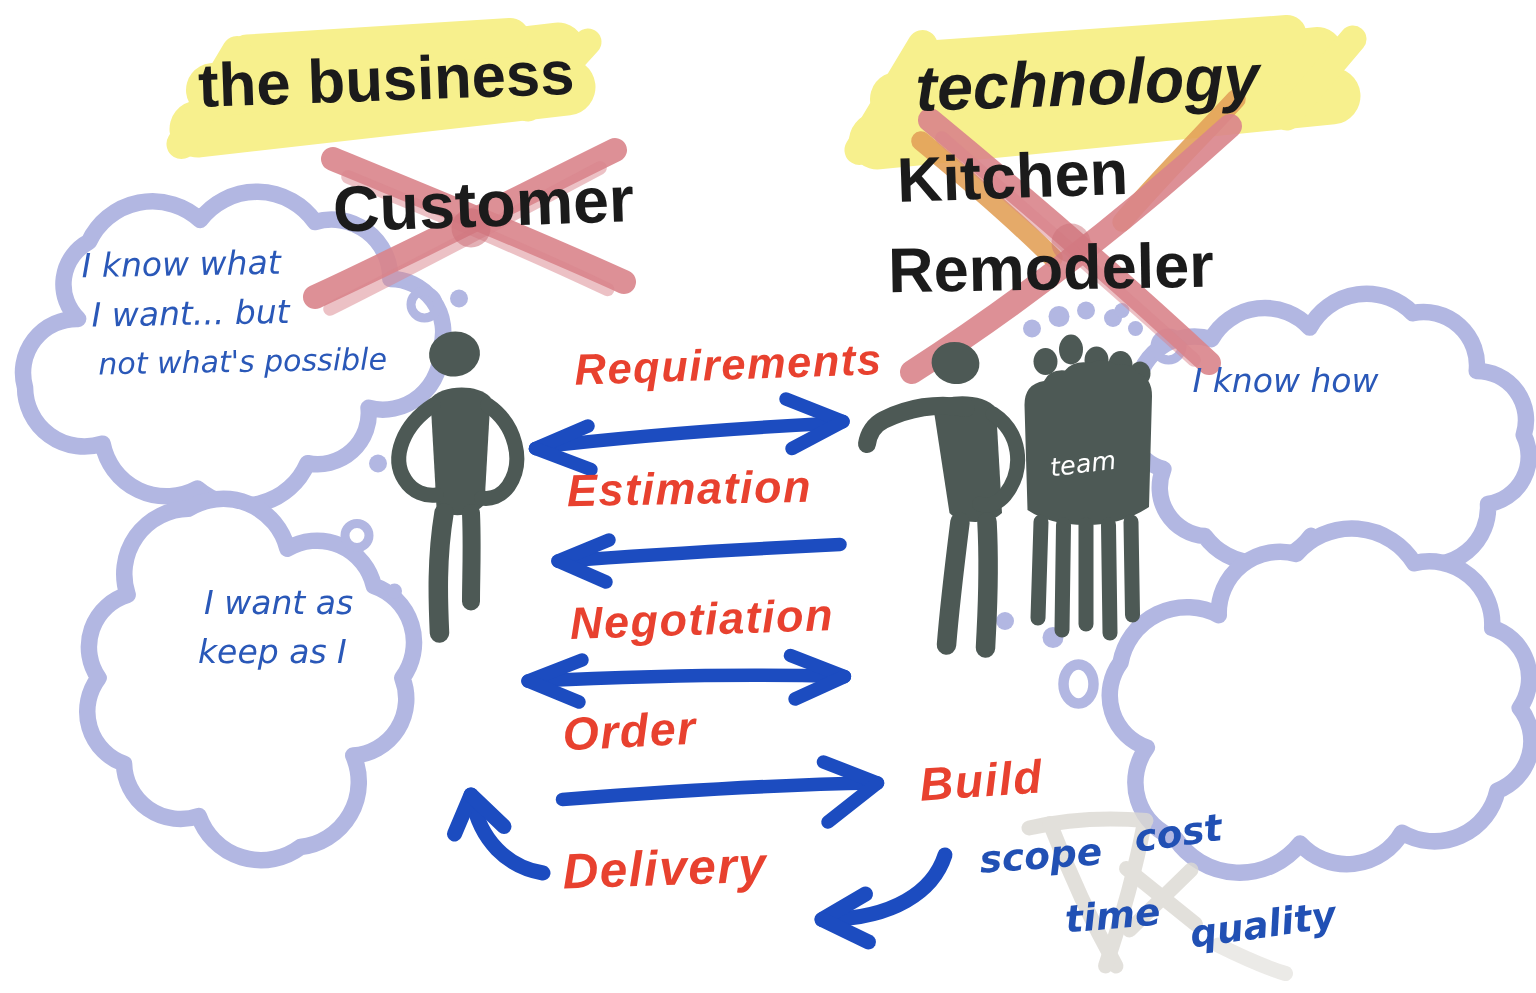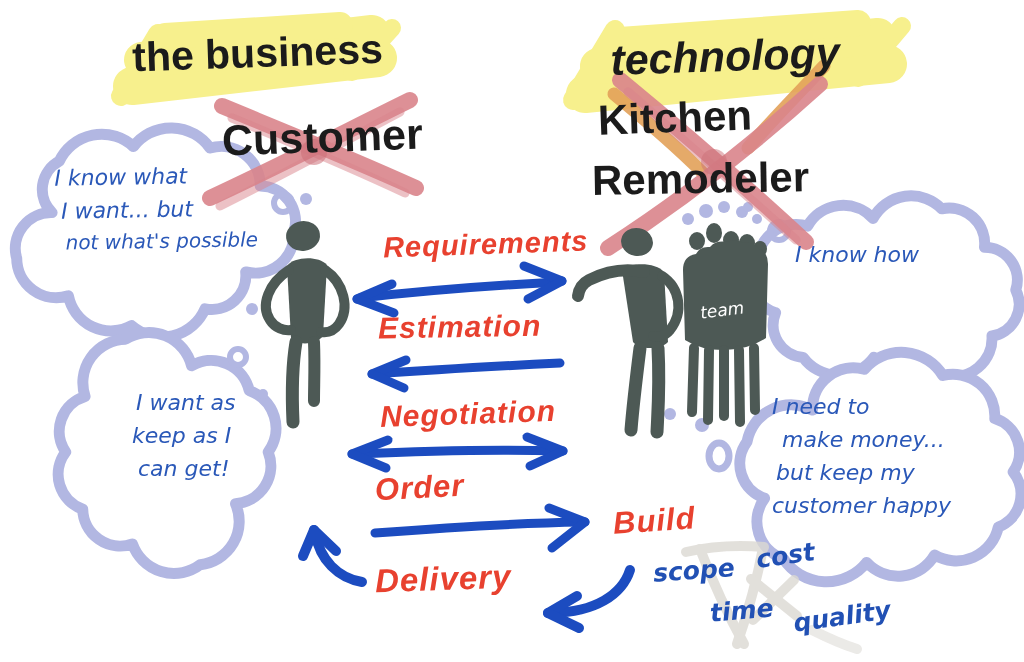--- a/index.html
+++ b/index.html
@@ -163,30 +163,23 @@
   <div class="txt marker" style="left:592px;top:155px;font-size:42px;transform:rotate(-1deg);">Remodeler</div>
 
   <div class="txt hand" style="left:55px;top:160px;transform:rotate(-1deg);">
     <div>I know what</div>
     <div style="margin-left:6px;">I want... but</div>
     <div style="margin-left:10px;font-size:20px;">not what's possible</div>
   </div>
   <div class="txt hand" style="left:93px;top:386px;margin-left:43px;">
     <div>I want as</div>
     <div style="margin-left:-4px;">keep as I</div>
-    <div style="margin-left:2px;">can get!</div>
   </div>
   <div class="txt hand" style="left:795px;top:238px;">
     <div>I know how</div>
-  </div>
-  <div class="txt hand" style="left:772px;top:390px;">
-    <div>I need to</div>
-    <div style="margin-left:10px;">make money...</div>
-    <div style="margin-left:4px;">but keep my</div>
-    <div>customer happy</div>
   </div>
 
   <div class="txt step" style="left:383px;top:228px;font-size:29px;transform:rotate(-2deg);">Requirements</div>
   <div class="txt step" style="left:378px;top:310px;font-size:30px;transform:rotate(-1deg);">Estimation</div>
   <div class="txt step" style="left:380px;top:397px;font-size:30px;transform:rotate(-2deg);">Negotiation</div>
   <div class="txt step" style="left:375px;top:470px;font-size:31px;transform:rotate(-3deg);">Order</div>
   <div class="txt step" style="left:613px;top:503px;font-size:31px;transform:rotate(-4deg);">Build</div>
   <div class="txt step" style="left:375px;top:560px;font-size:33px;transform:rotate(-2deg);">Delivery</div>
 
   <div class="txt team-label" style="left:700px;top:300px;transform:rotate(-7deg);">team</div>

